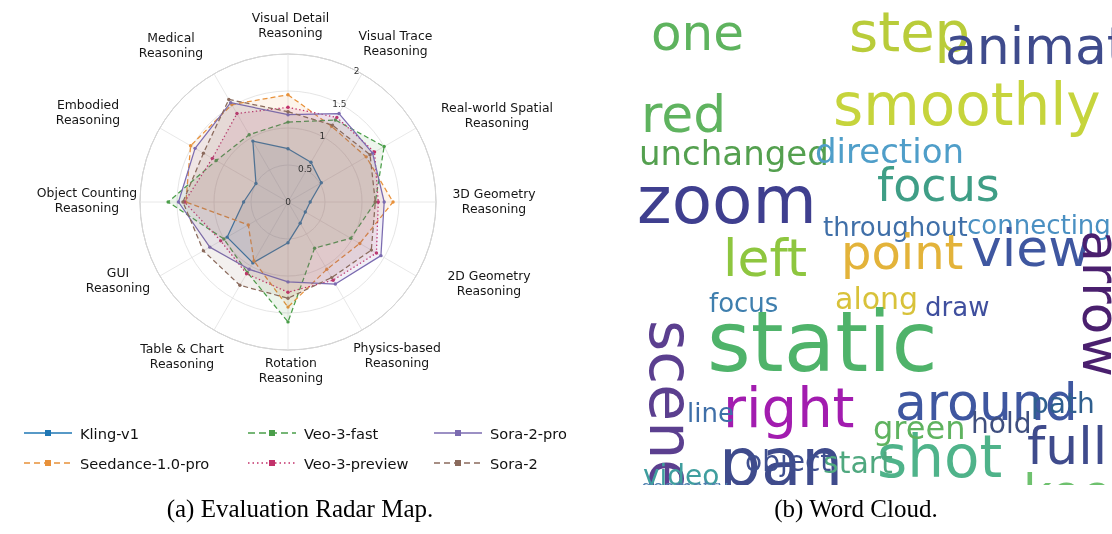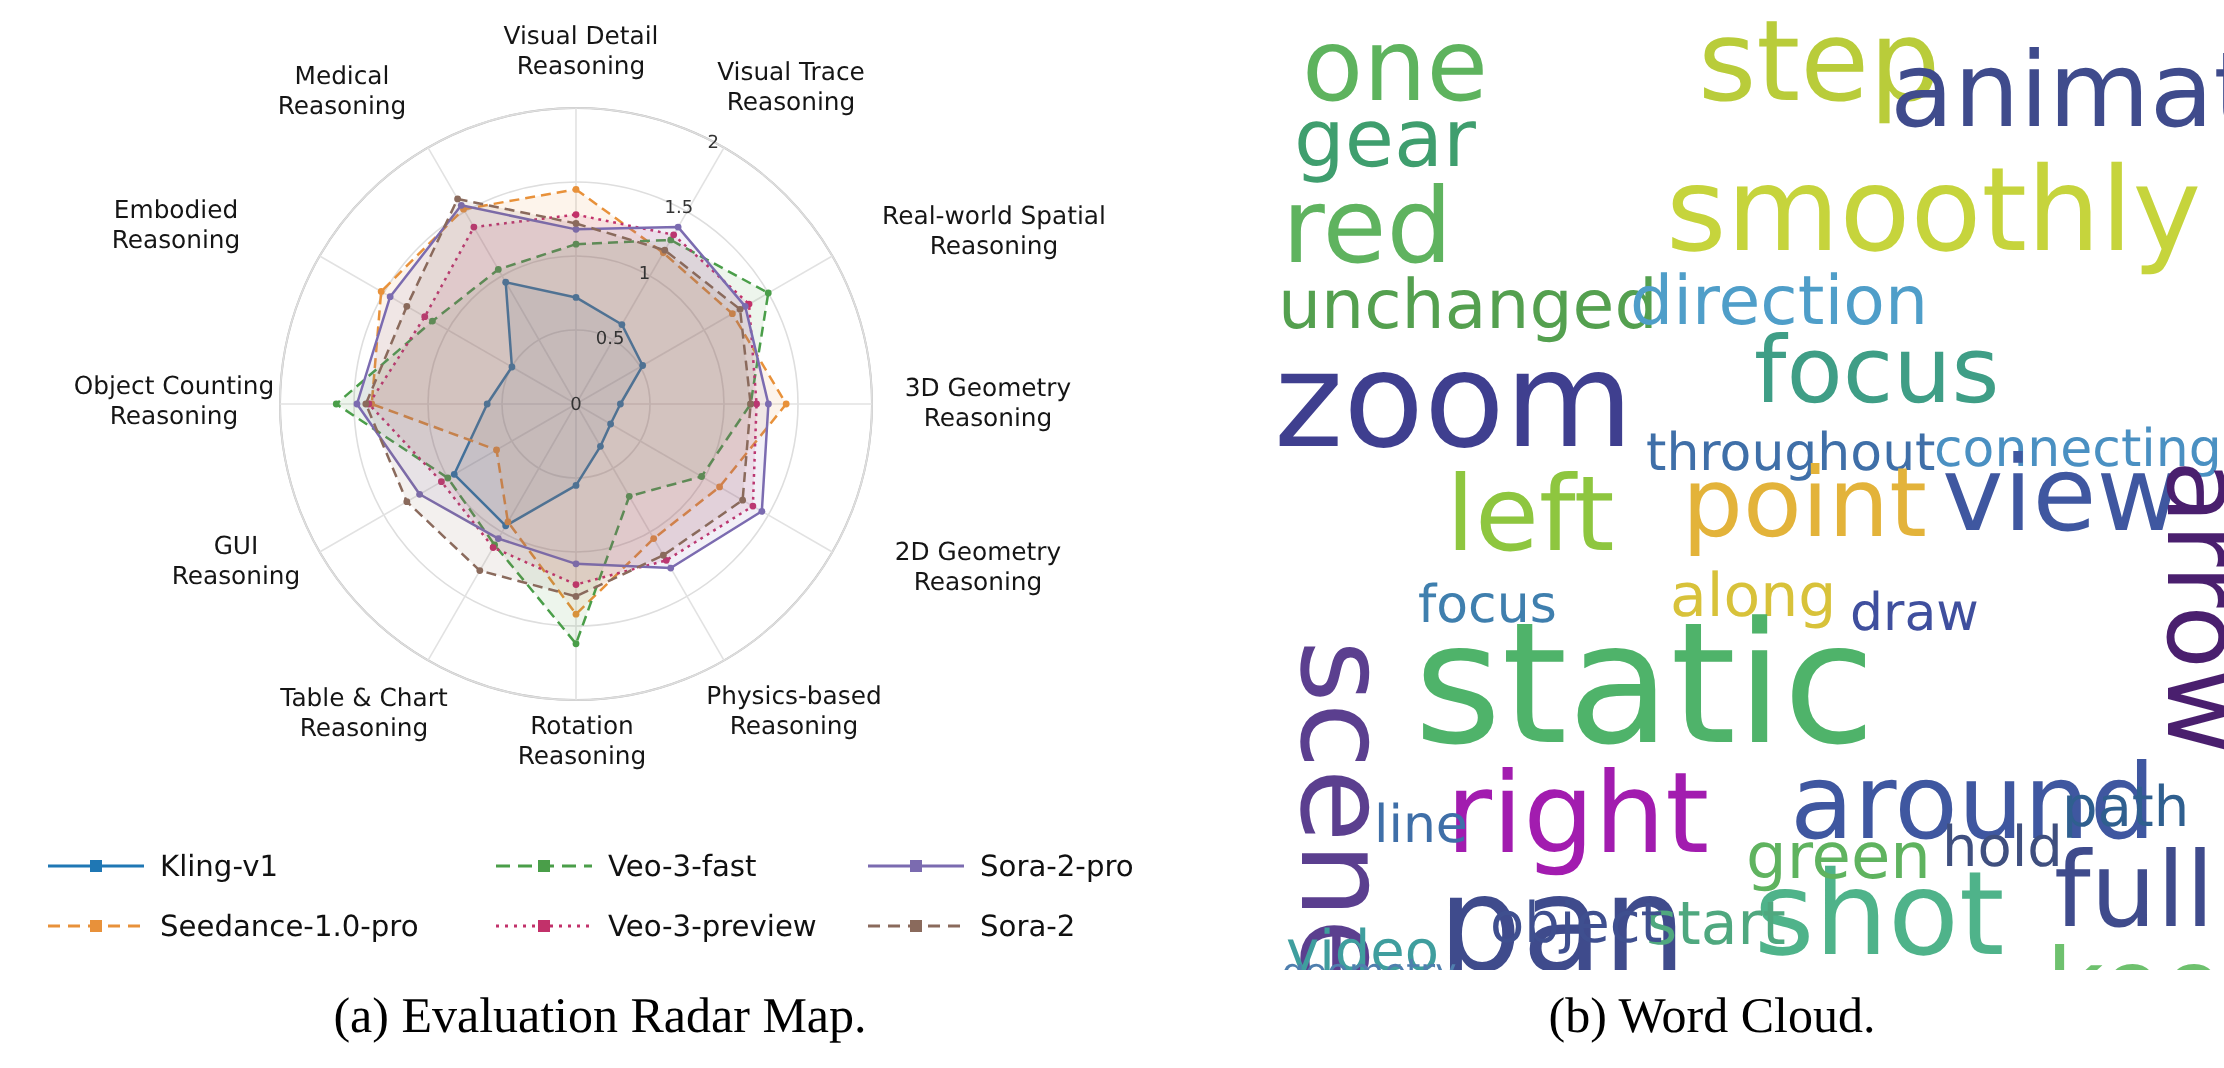--- a/index.html
+++ b/index.html
@@ -263,21 +263,20 @@
     </div>
 
     <div class="caption cap-a">(a) Evaluation Radar Map.</div>
   </div>
 
   <div class="panel-b">
     <div class="cloud" id="cloud">
         <span class="w" style="left: 24px; top: 8px; font-size: 50px; color: rgb(94, 179, 94);">one</span>
         <span class="w" style="left: 222px; top: 4px; font-size: 56px; color: rgb(185, 204, 58);">step</span>
         <span class="w" style="left: 318px; top: 20px; font-size: 52px; color: rgb(63, 75, 140);">animate</span>
-        <span class="w" style="left: 20px; top: 50px; font-size: 40px; color: rgb(63, 158, 110);">gear</span>
         <span class="w" style="left: 14px; top: 88px; font-size: 52px; color: rgb(95, 179, 95);">red</span>
         <span class="w" style="left: 206px; top: 76px; font-size: 58px; color: rgb(198, 212, 60);">smoothly</span>
         <span class="w" style="left: 12px; top: 136px; font-size: 34px; color: rgb(84, 160, 79);">unchanged</span>
         <span class="w" style="left: 188px; top: 134px; font-size: 34px; color: rgb(79, 158, 201);">direction</span>
         <span class="w" style="left: 10px; top: 168px; font-size: 66px; color: rgb(63, 63, 143);">zoom</span>
         <span class="w" style="left: 250px; top: 162px; font-size: 46px; color: rgb(63, 158, 134);">focus</span>
         <span class="w" style="left: 196px; top: 214px; font-size: 26px; color: rgb(63, 111, 168);">throughout</span>
         <span class="w" style="left: 340px; top: 212px; font-size: 26px; color: rgb(74, 144, 194);">connecting</span>
         <span class="w" style="left: 96px; top: 232px; font-size: 52px; color: rgb(142, 198, 63);">left</span>
         <span class="w" style="left: 214px; top: 228px; font-size: 48px; color: rgb(227, 179, 58);">point</span>

